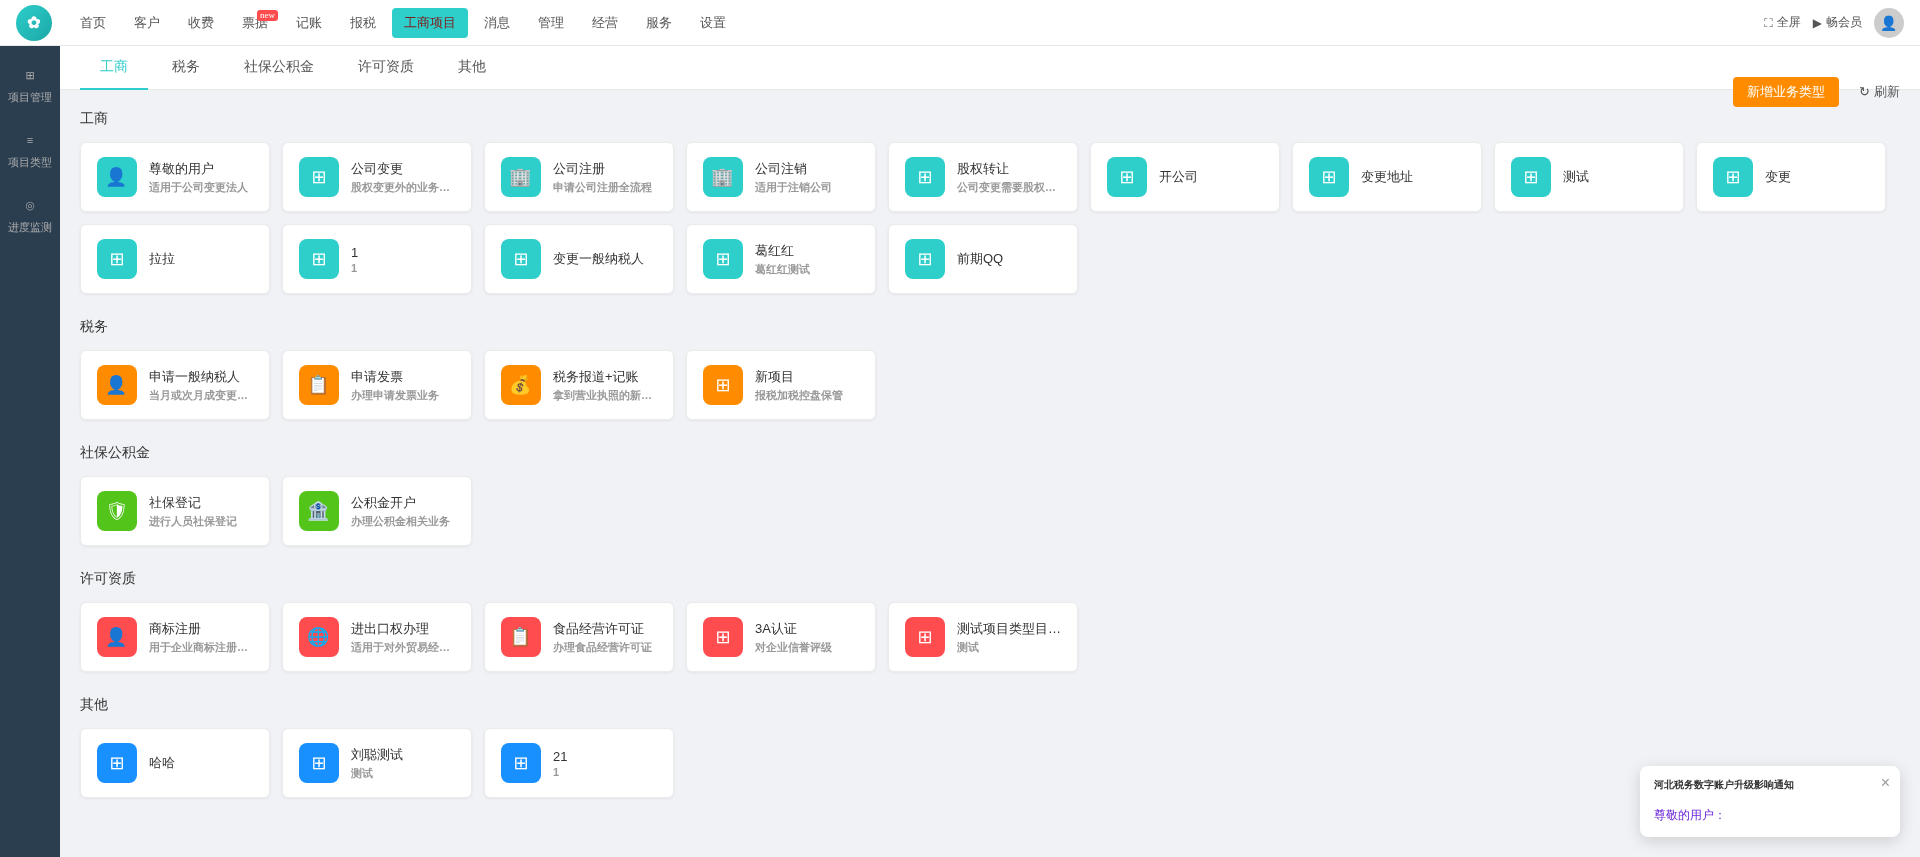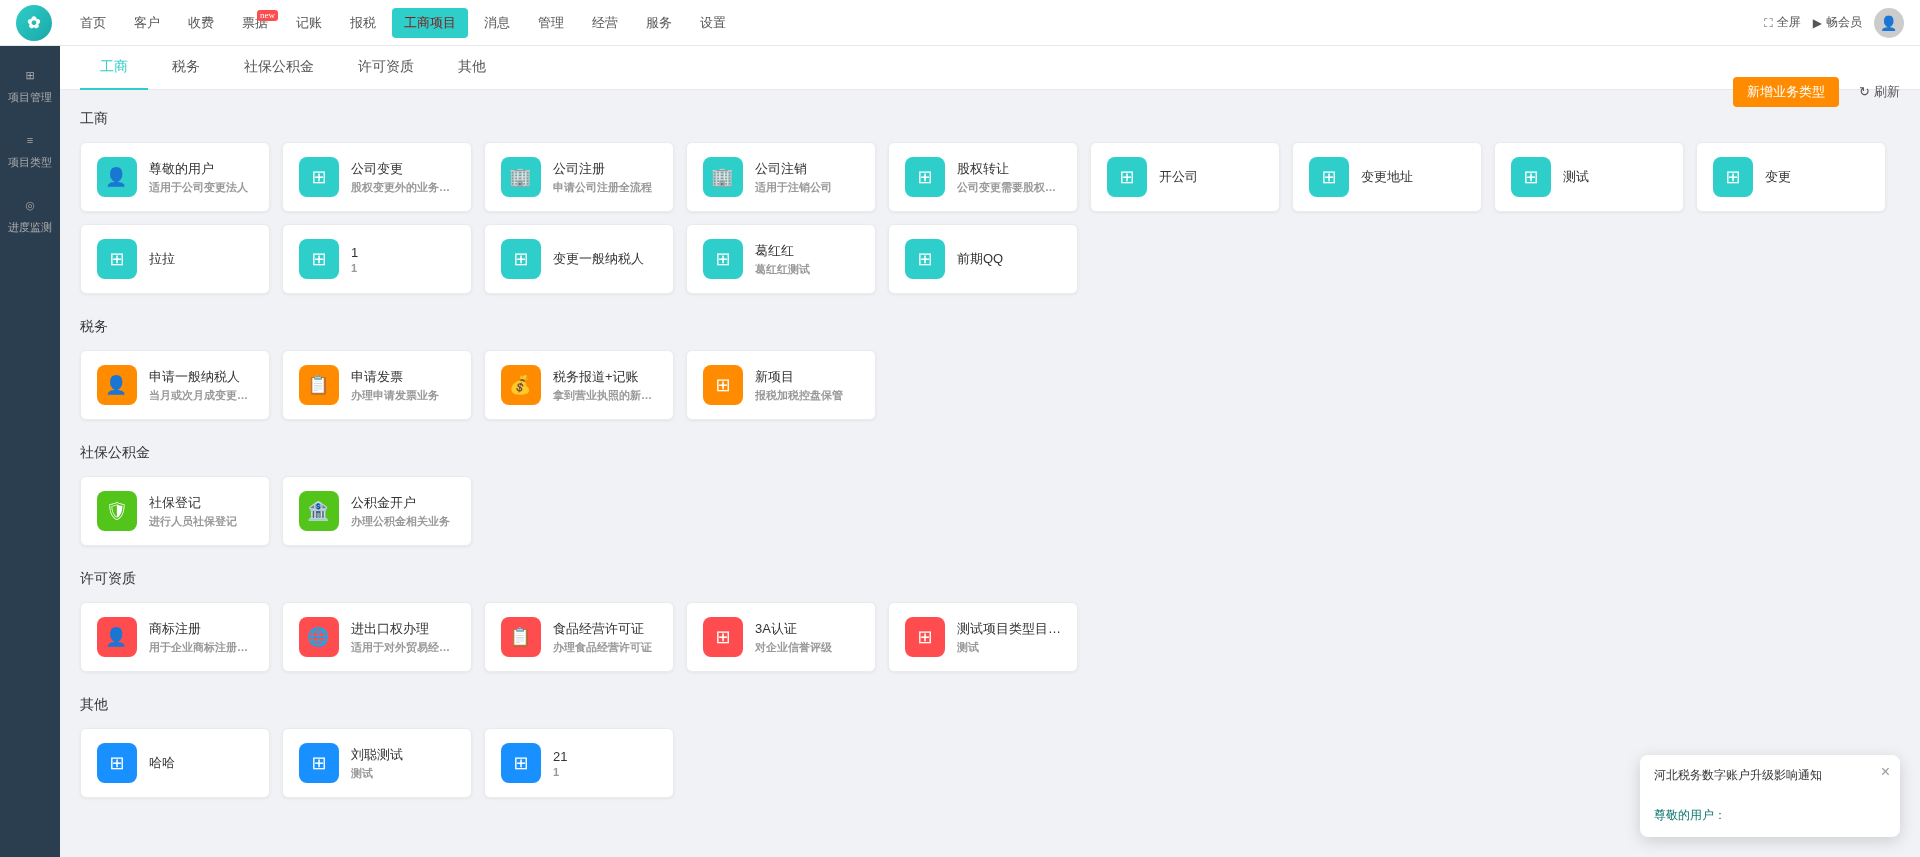--- a/index.html
+++ b/index.html
@@ -220,22 +220,22 @@
       border-radius: 8px;
       box-shadow: 0 4px 16px rgba(0,0,0,0.15);
       padding: 12px 14px;
       font-size: 12px;
       z-index: 200;
     }
     .chat-close {
       position: absolute; top: 8px; right: 10px;
       cursor: pointer; color: #999; font-size: 16px;
     }
-    .chat-title { font-size: 12px; color: #333; font-weight: 400; margin-bottom: 22px; }
-    .chat-body { color: #0f766e; line-height: 1.6; }
+    .chat-title { font-size: 10px; color: #333; font-weight: 700; margin-bottom: 14px; }
+    .chat-body { color: #6d28d9; line-height: 1.6; }
   </style>
 </head>
 <body>
 
 <nav class="top-nav">
   <div class="nav-logo">✿</div>
   <div class="nav-items">
 
   <div class="nav-item">首页</div>
       <div class="nav-item">客户</div>

